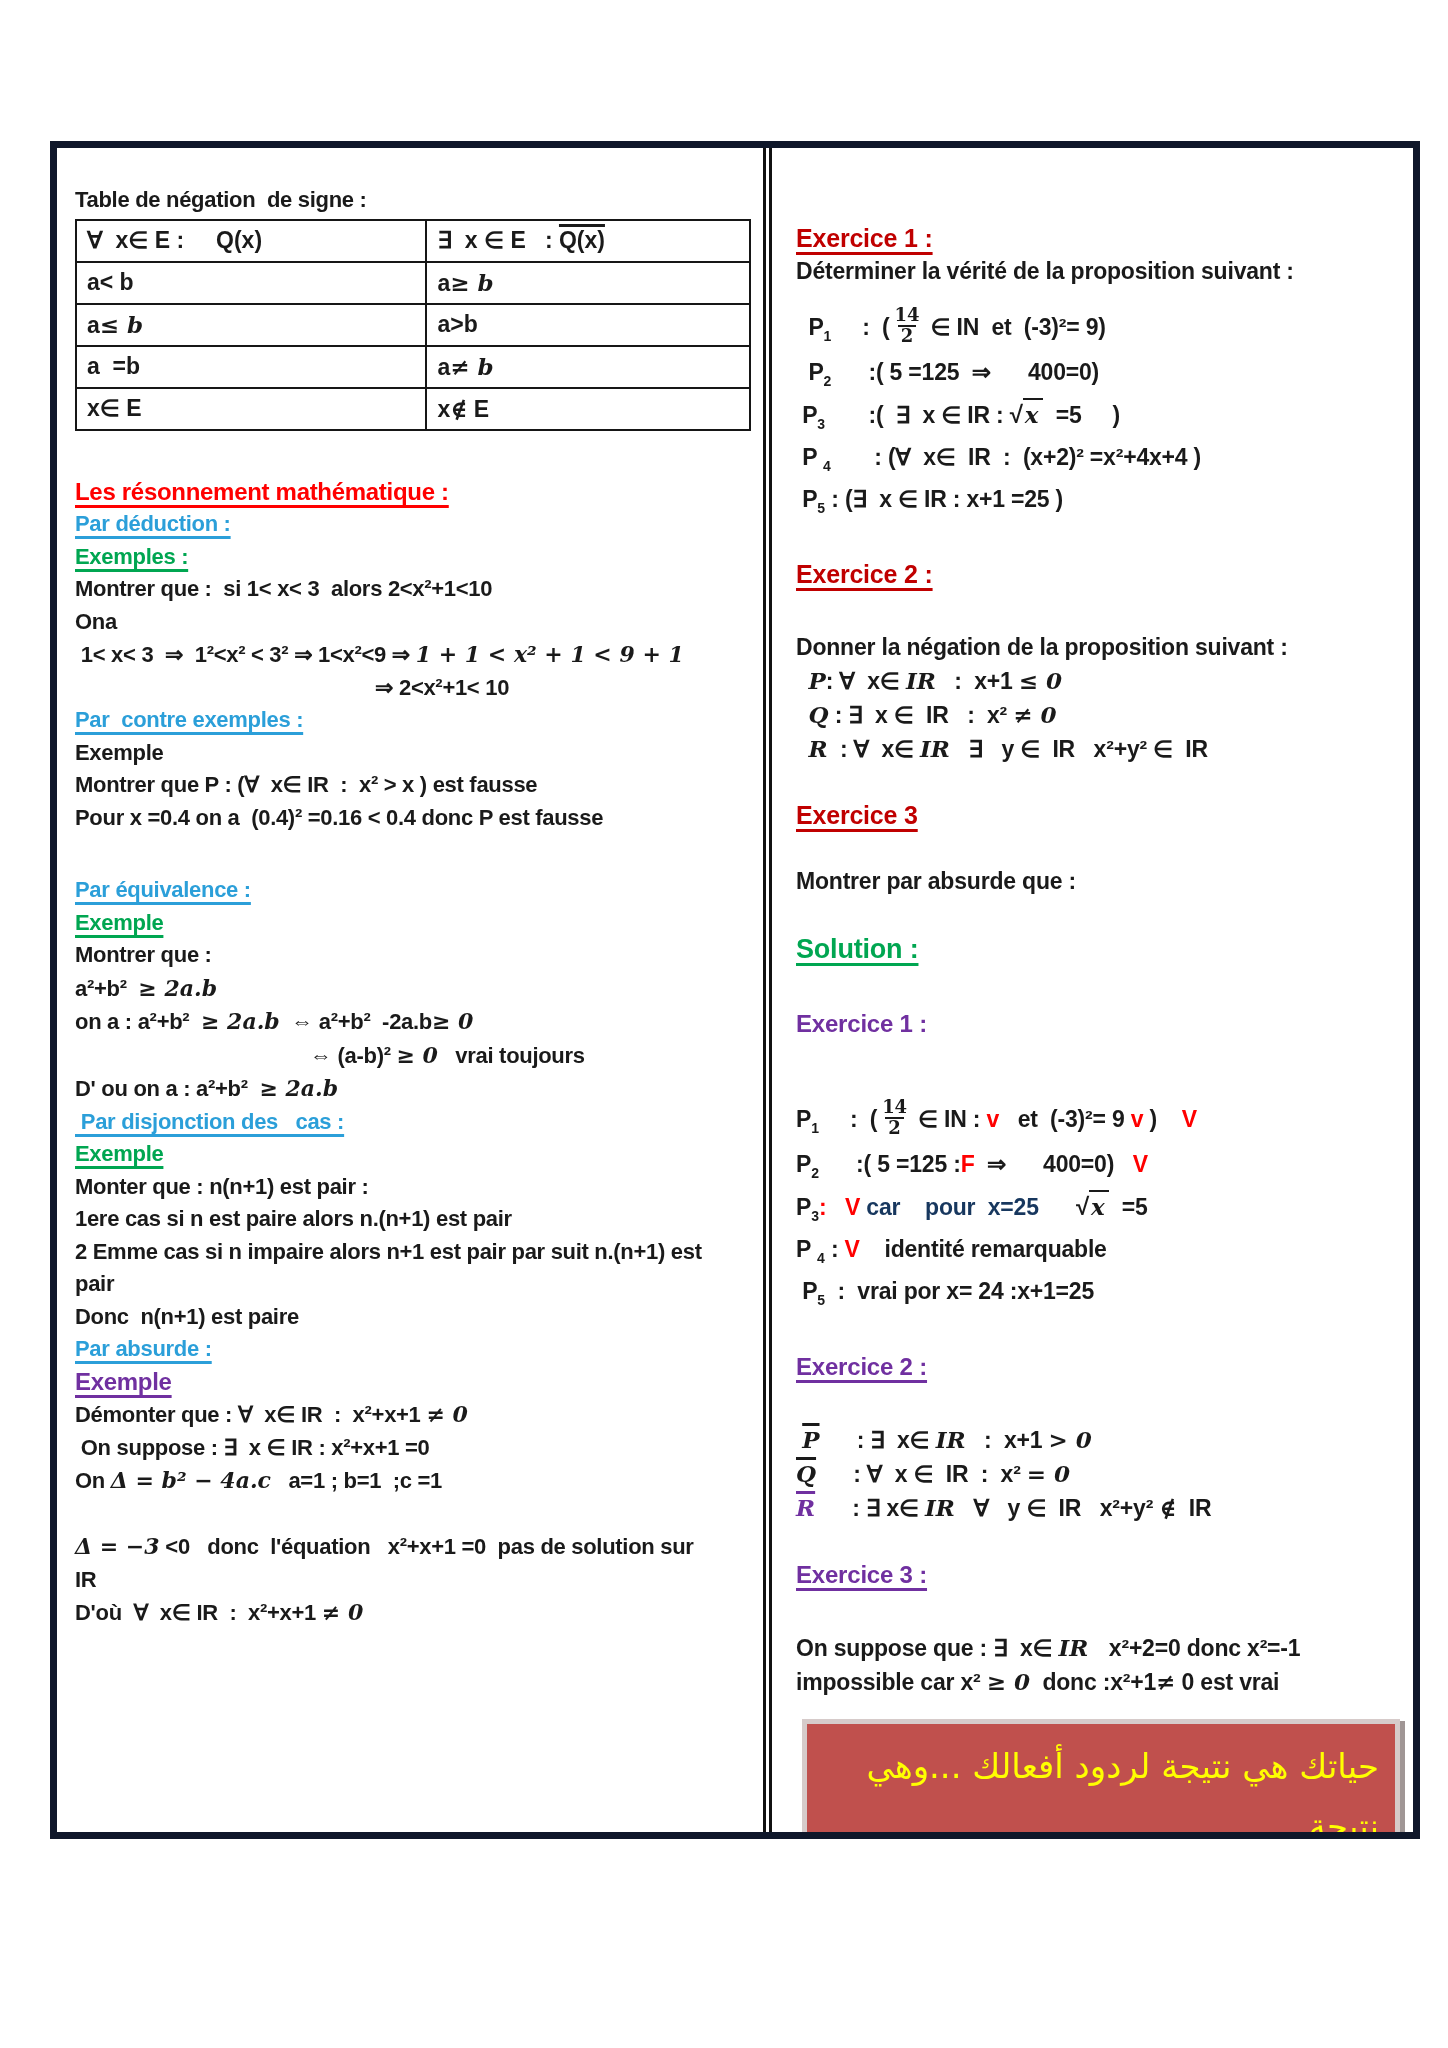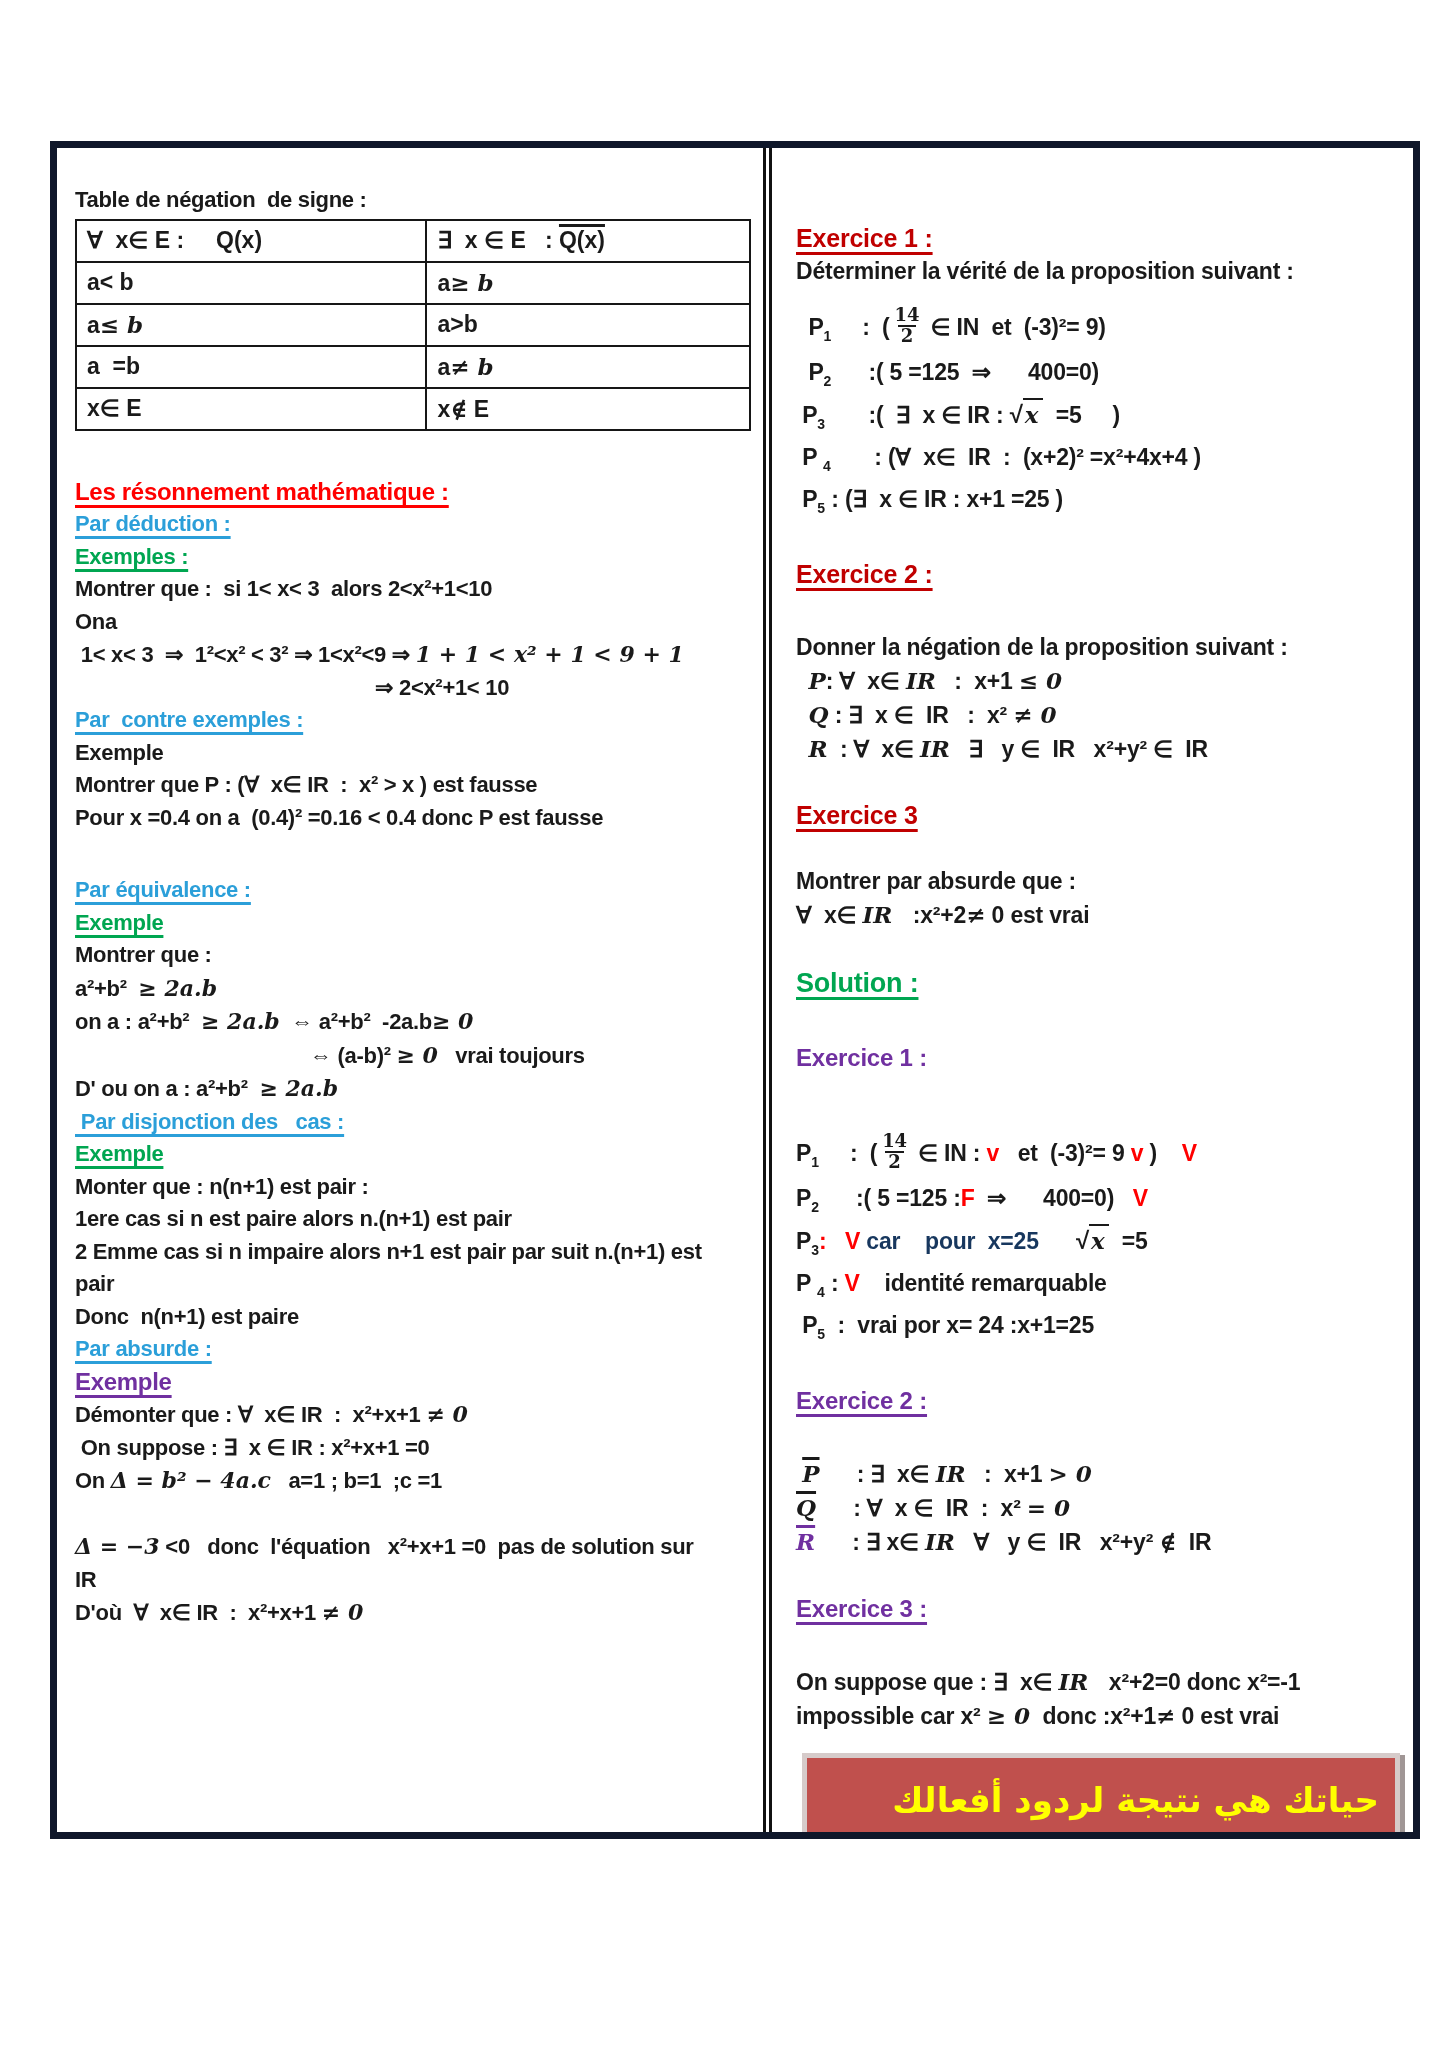--- a/index.html
+++ b/index.html
@@ -57,21 +57,21 @@
 
   #tableTitle{font-size:23px;line-height:33px;}
   #negTable{border-collapse:collapse;margin-top:2px;width:676px;}
   #negTable td{border:2.5px solid #161616;height:40px;padding:0 10px;
                font-size:23px;font-weight:bold;white-space:pre;color:var(--ink);}
   #negTable td:first-child{width:52%;}
 
   #quote{margin:20px 0 0 6px;width:598px;box-sizing:border-box;background:var(--qbg);
          border:5px solid #d6cbca;box-shadow:3px 4px 0 2px #a09695;
          padding:12px 16px 28px 12px;direction:rtl;}
-  .qline{font-family:"DejaVu Sans",sans-serif;font-weight:bold;font-size:34px;
+  .qline{font-family:"DejaVu Sans",sans-serif;font-weight:normal;font-size:34px;
          line-height:60px;color:var(--qtext);text-align:right;white-space:pre-wrap;}
 </style>
 </head>
 <body>
 
 <div id="sheet">
   <div id="colL">
     <div id="tableTitle" class="line">Table de négation  de signe :</div>
     <table id="negTable">
       <tbody>
@@ -149,21 +149,20 @@
         <div class="line h-dred"><span>Exercice 2 :</span></div>
         <div class="line sp40"></div>
         <div class="line"><span>Donner la négation de la proposition suivant :</span></div>
         <div class="line"><span>  </span><span class="m">P</span><span>: ∀  x∈ </span><span class="m">IR</span><span>   :  x+1 </span><span class="m">≤ 0</span></div>
         <div class="line"><span>  </span><span class="m">Q</span><span> : ∃  x ∈  IR   :  x² </span><span class="m">≠ 0</span></div>
         <div class="line"><span>  </span><span class="m">R</span><span>  : ∀  x∈ </span><span class="m">IR</span><span>   ∃   y ∈  IR   x²+y² ∈  IR</span></div>
         <div class="line sp"></div>
         <div class="line h-dred"><span>Exercice 3</span></div>
         <div class="line sp"></div>
         <div class="line"><span>Montrer par absurde que :</span></div>
-        <div class="line"><span>∀  x∈ </span><span class="m">IR </span><span>  :x²+2</span><span class="m">≠</span><span> 0 est vrai</span></div>
         <div class="line sp"></div>
         <div class="line h-green lg"><span>Solution :</span></div>
         <div class="line sp40"></div>
         <div class="line h-purple-n"><span>Exercice 1 :</span></div>
         <div class="line sp40"></div>
         <div class="line tall"><span>P</span><span class="sub">1</span><span>     :  (</span><span class="frac"><span class="num">14</span><span class="den">2</span></span><span> ∈ IN : </span><span class="c-red">v</span><span>   et  (-3)²= 9 </span><span class="c-red">v</span><span> )    </span><span class="c-red">V</span></div>
         <div class="line"><span>P</span><span class="sub">2</span><span>      :( 5 =125 :</span><span class="c-red">F</span><span>  ⇒      400=0)   </span><span class="c-red">V</span></div>
         <div class="line"><span>P</span><span class="sub">3</span><span class="c-red">:</span><span>   </span><span class="c-red">V </span><span class="c-navy">car    pour  x=25</span><span>      </span><span class="sqrt"><span class="rad">√</span><span class="body">x</span></span><span>  =5</span></div>
         <div class="line"><span>P </span><span class="sub">4</span><span> : </span><span class="c-red">V</span><span>    identité remarquable</span></div>
         <div class="line"><span> P</span><span class="sub">5</span><span>  :  vrai por x= 24 :x+1=25</span></div>

